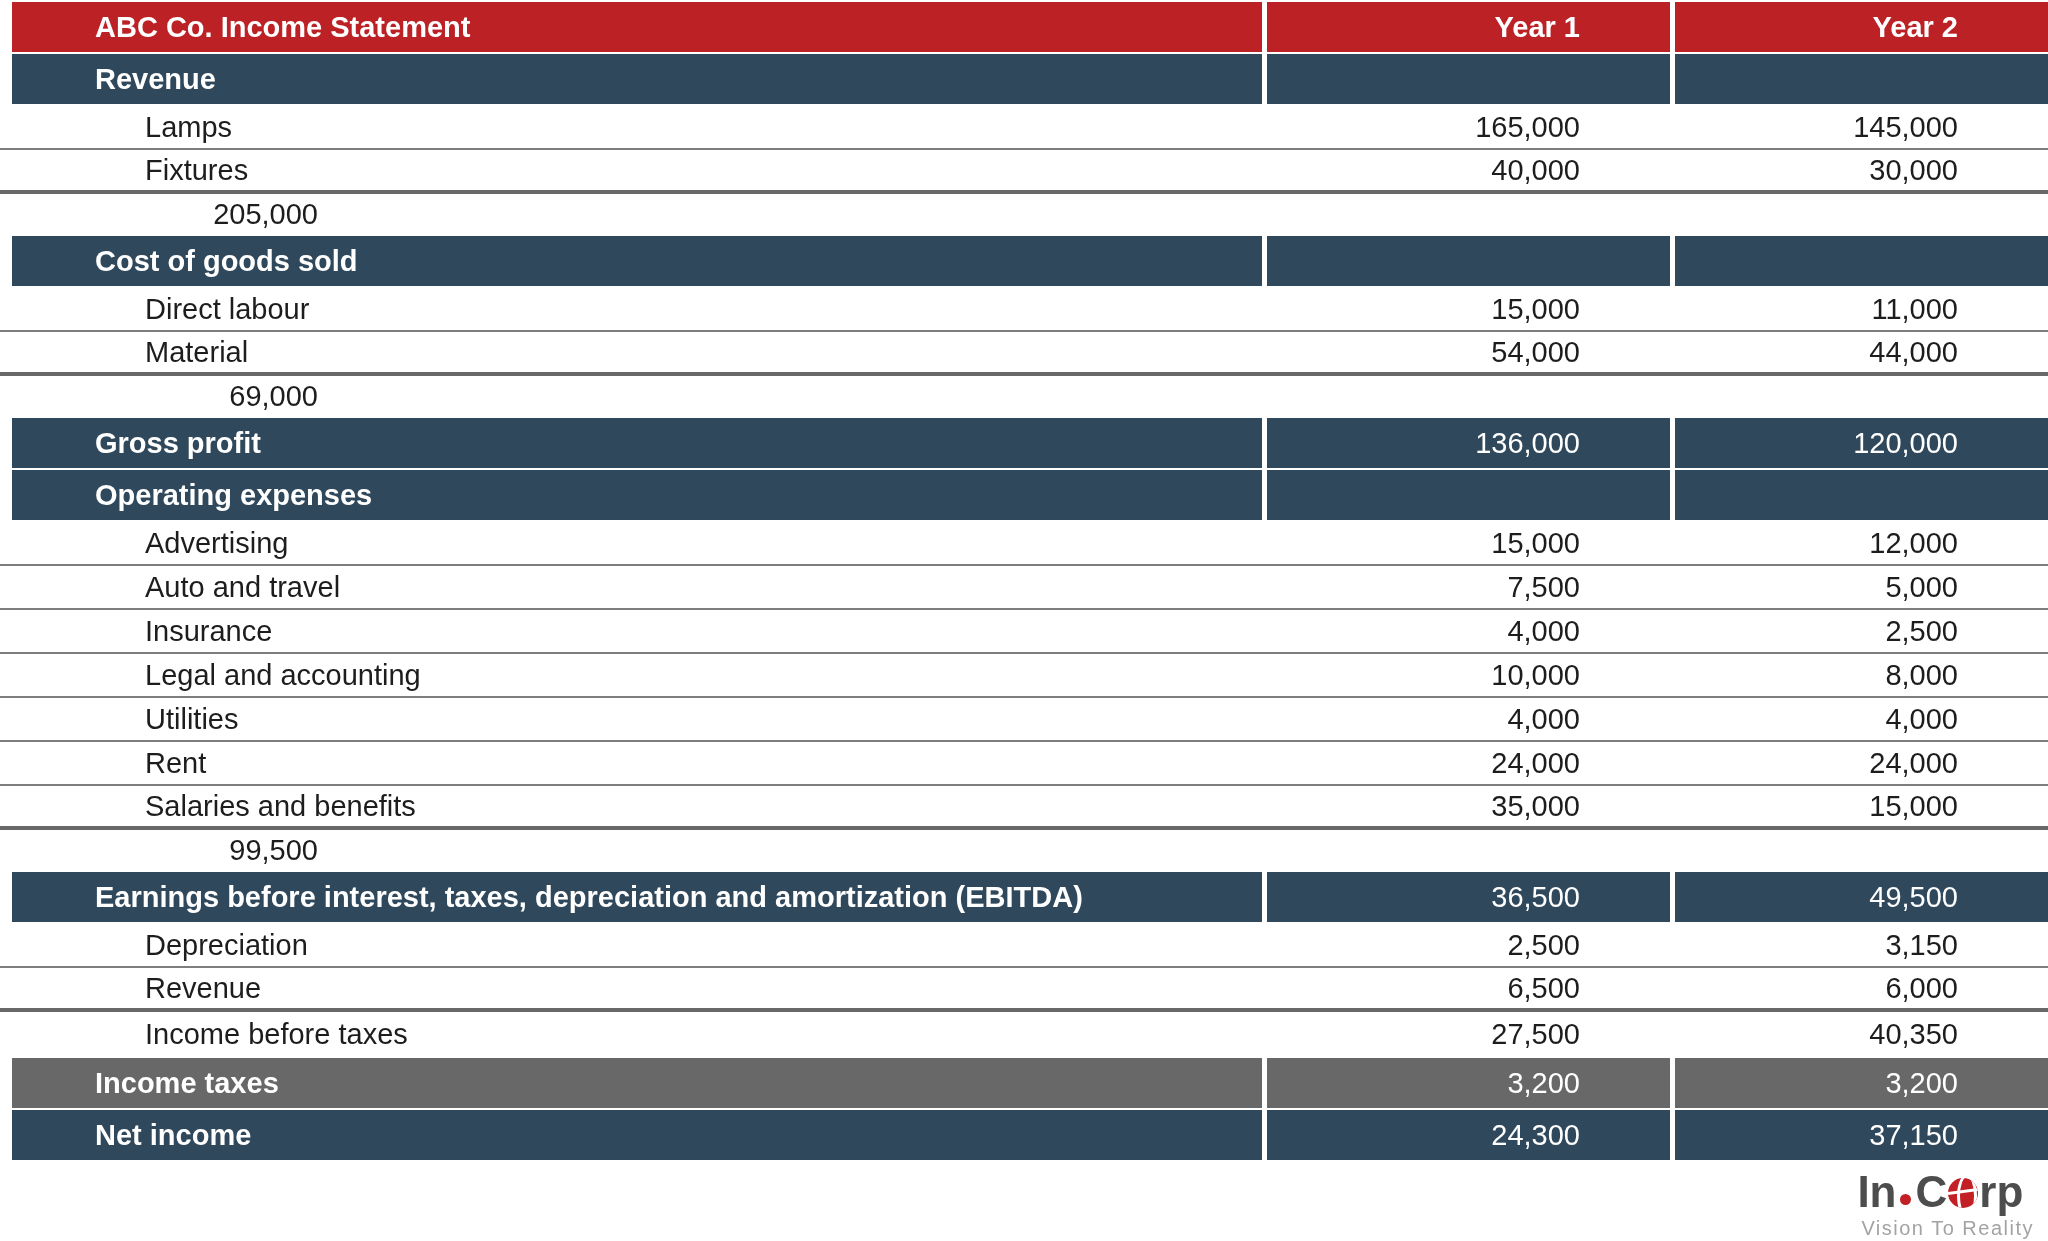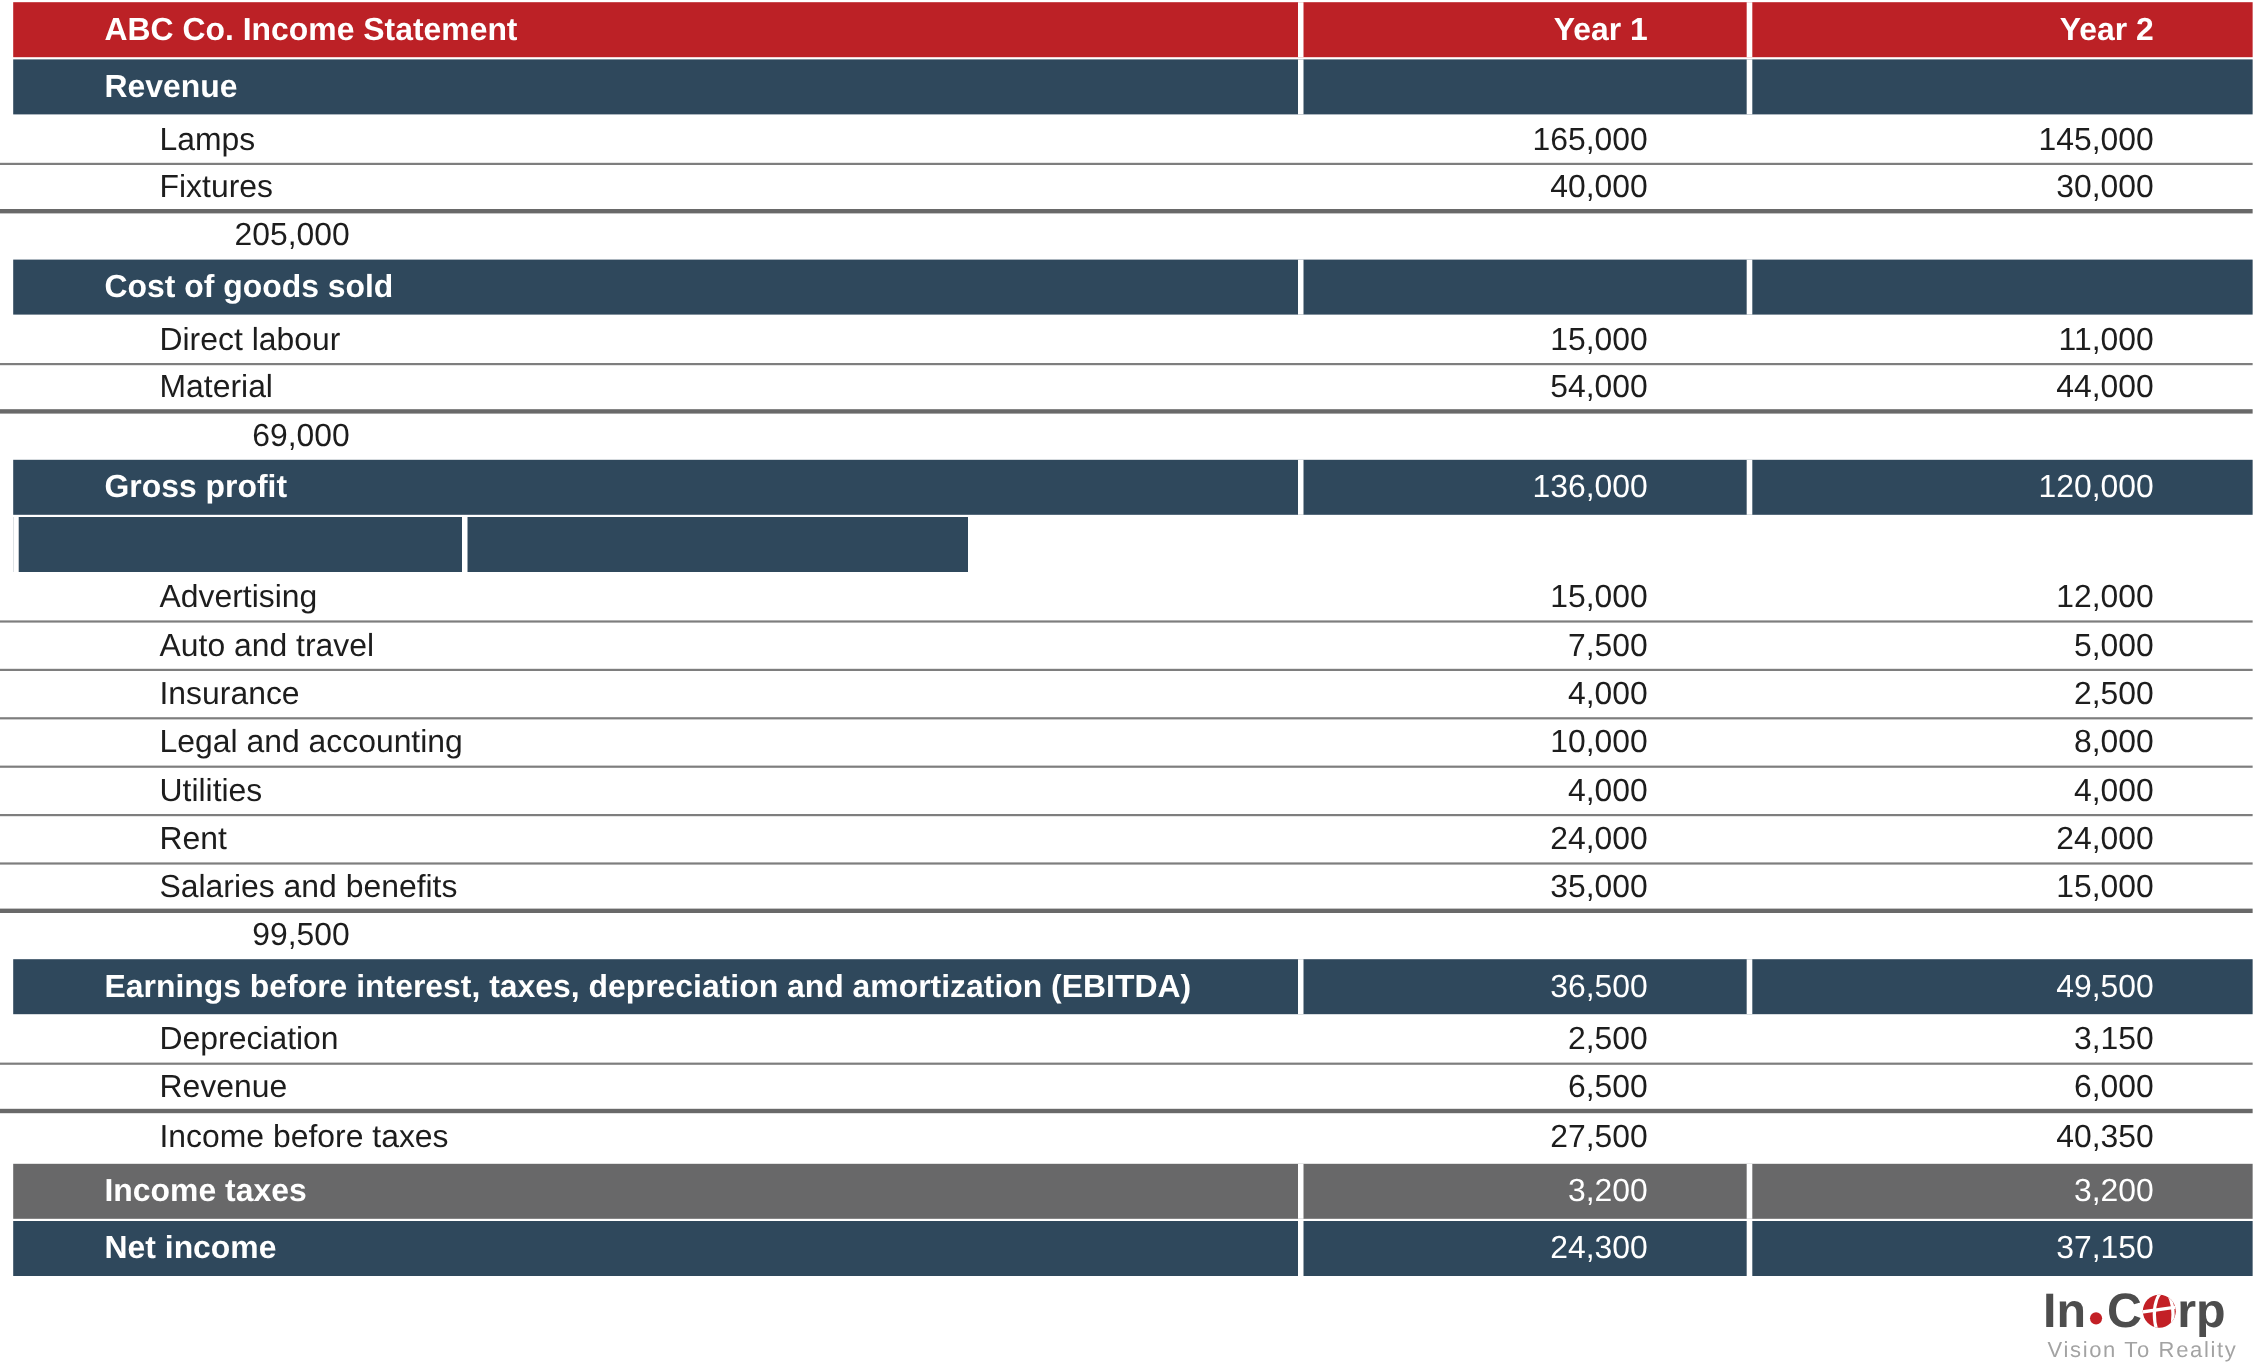--- a/index.html
+++ b/index.html
@@ -21,21 +21,21 @@
     overflow:hidden;
   }
   .sheet{width:2048px;height:1241px;background:#fff;}
 
   
   .r{display:flex;width:2048px;}
 
   
   .L{flex:1;color:var(--text-dark);font-size:29px;white-space:nowrap;overflow:hidden;}
   .V{width:408px;text-align:right;padding-right:90px;font-size:29px;color:var(--text-dark);white-space:nowrap;}
-  .V.y2{width:460px;}
+  .V.y2{width:378px;}
 
   
   .bar{height:50px;margin:2px 0;padding-left:12px;line-height:50px;}
   .bar .L{padding-left:83px;font-weight:bold;color:#fff;}
   .bar .V{border-left:5px solid #fff;color:#fff;}
   .bar.red  .L,.bar.red  .V{background:var(--header-red);}
   .bar.blue .L,.bar.blue .V{background:var(--section-blue);}
   .bar.gray .L,.bar.gray .V{background:var(--tax-gray);}
   .bar.red .V{font-weight:bold;}
 
@@ -136,20 +136,21 @@
     <div class="V y2">55,000</div>
   </div>
 
   <div class="r bar blue">
     <div class="L">Gross profit</div>
     <div class="V">136,000</div>
     <div class="V y2">120,000</div>
   </div>
 
   <div class="r bar blue">
+    <div class="L">Operating expenses</div>
     <div class="V"></div>
     <div class="V y2"></div>
   </div>
 
   <div class="r item">
     <div class="L">Advertising</div>
     <div class="V">15,000</div>
     <div class="V y2">12,000</div>
   </div>
 

